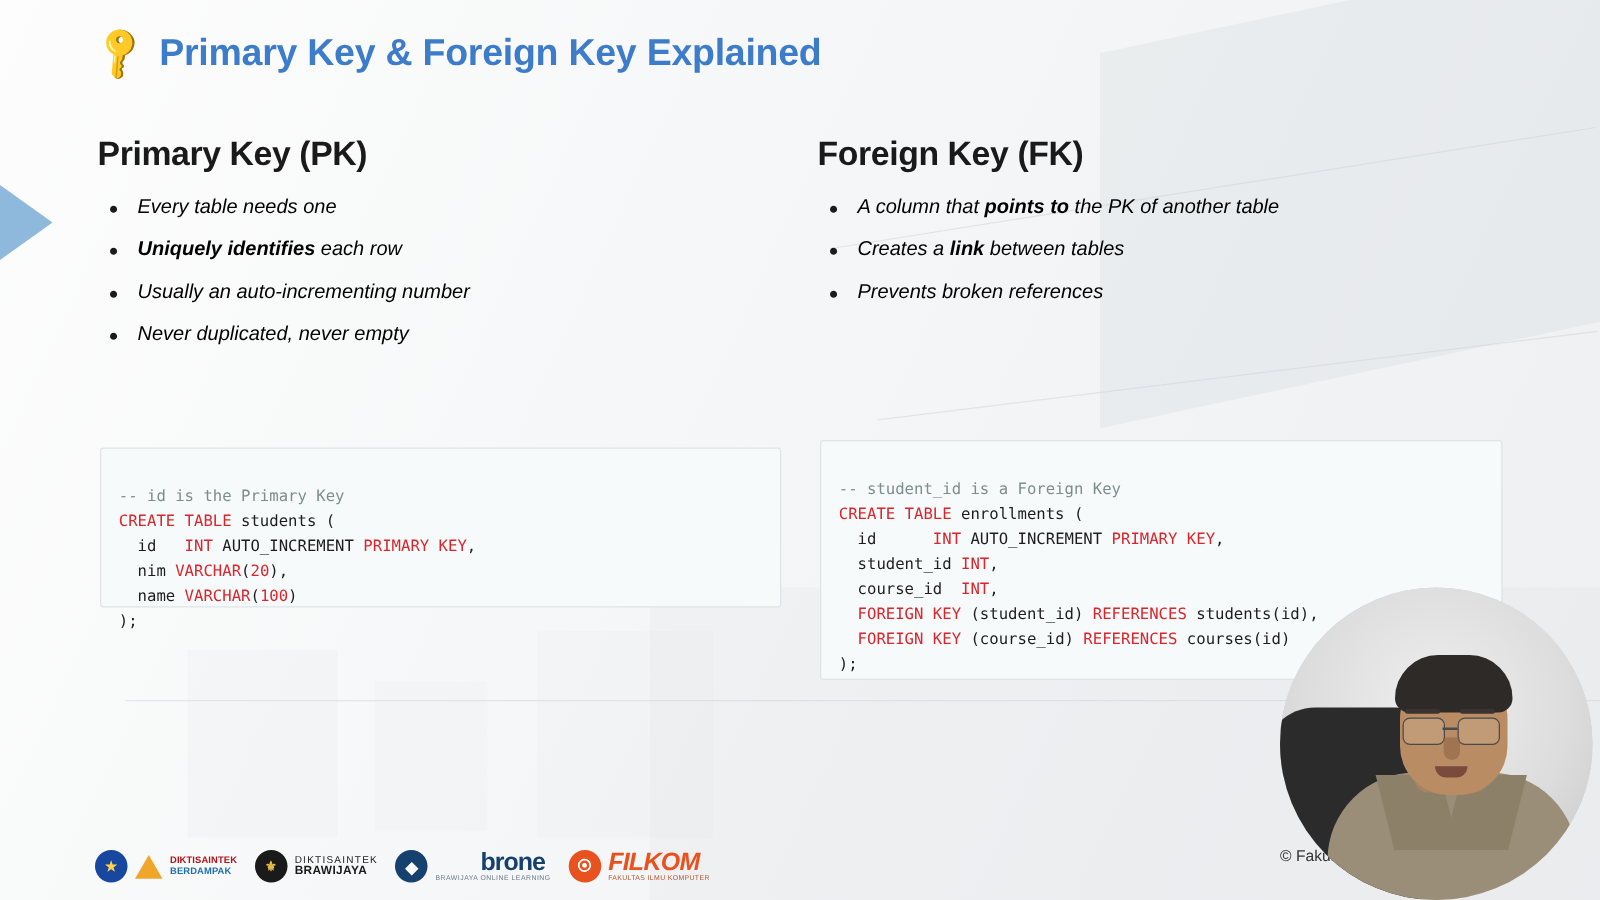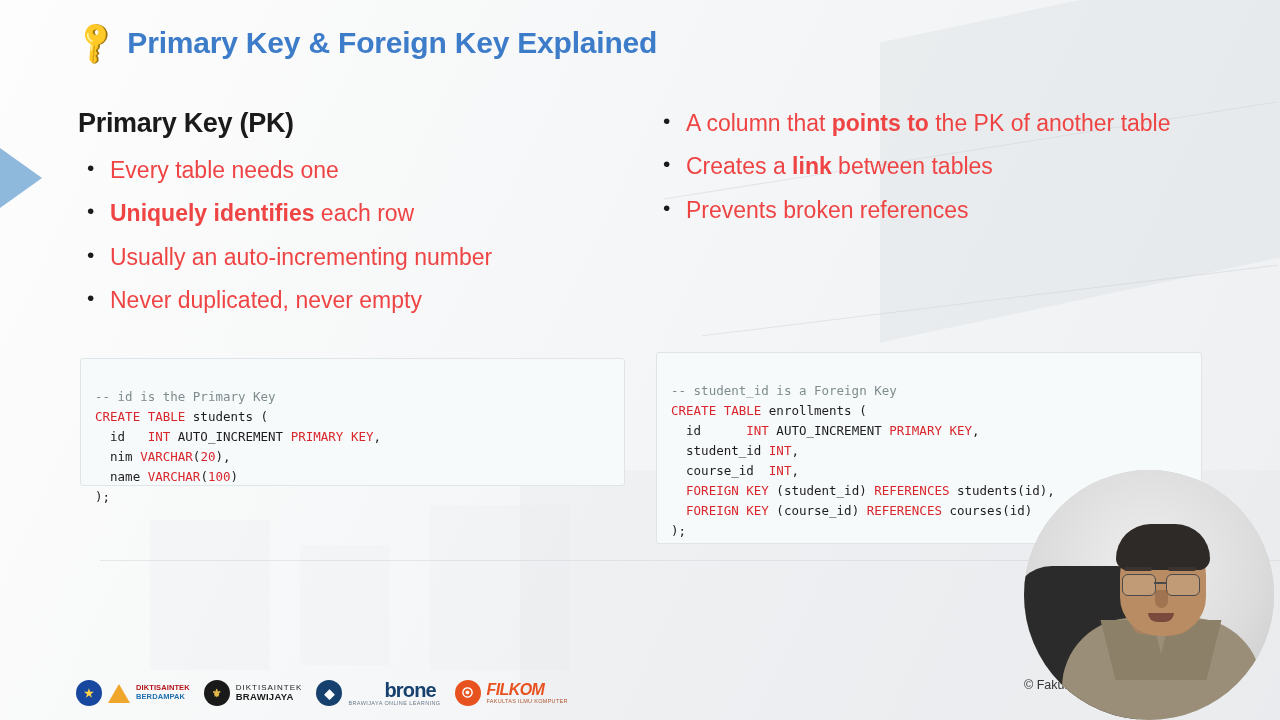--- a/index.html
+++ b/index.html
@@ -94,24 +94,25 @@
   }
 
   ul.bullets {
     list-style: none;
     margin: 0;
     padding: 0;
   }
   ul.bullets li {
     position: relative;
     padding-left: 32px;
-    font-size: 23px;
-    color: #ef4444;
+    font-size: 16px;
+    color: #000000;
     line-height: 1.32;
     margin-bottom: 13px;
+    font-style: italic;
   }
   ul.bullets li::before {
     content: "\2022";
     position: absolute;
     left: 9px;
     top: -1px;
     font-size: 21px;
     color: #1b1b1b;
   }
   ul.bullets li b { font-weight: bold; }
@@ -196,21 +197,21 @@
     letter-spacing: -0.8px;
     line-height: 1;
     padding-left: 36px;
   }
   .logo-brone-sub {
     font-size: 5.5px;
     color: #6a7a88;
     letter-spacing: 0.4px;
   }
   .logo-filkom {
-    font-size: 16px;
+    font-size: 20px;
     font-weight: bold;
     font-style: italic;
     color: #e8521f;
     letter-spacing: -0.6px;
     line-height: 1;
   }
   .logo-filkom-sub {
     font-size: 5.5px;
     color: #b0562f;
     letter-spacing: 0.3px;
@@ -349,20 +350,21 @@
         <li><span>Every table needs one</span></li>
         <li><b>Uniquely identifies</b><span> each row</span></li>
         <li><span>Usually an auto-incrementing number</span></li>
         <li><span>Never duplicated, never empty</span></li>
       </ul>
   </div>
 
   <div class="codebox" id="code-left"><div><span class="c-com">-- id is the Primary Key</span></div><div><span class="c-kw">CREATE TABLE</span><span class="c-pl"> students (</span></div><div><span class="c-pl">  id   </span><span class="c-ty">INT</span><span class="c-pl"> AUTO_INCREMENT </span><span class="c-kw">PRIMARY KEY</span><span class="c-pl">,</span></div><div><span class="c-pl">  nim </span><span class="c-ty">VARCHAR</span><span class="c-pl">(</span><span class="c-num">20</span><span class="c-pl">),</span></div><div><span class="c-pl">  name </span><span class="c-ty">VARCHAR</span><span class="c-pl">(</span><span class="c-num">100</span><span class="c-pl">)</span></div><div><span class="c-pl">);</span></div></div>
 
   <div class="col col-right">
+    <h2 class="col-title">Foreign Key (FK)</h2>
     <ul class="bullets" id="right-bullets">
         <li><span>A column that </span><b>points to</b><span> the PK of another table</span></li>
         <li><span>Creates a </span><b>link</b><span> between tables</span></li>
         <li><span>Prevents broken references</span></li>
       </ul>
   </div>
 
   <div class="codebox" id="code-right"><div><span class="c-com">-- student_id is a Foreign Key</span></div><div><span class="c-kw">CREATE TABLE</span><span class="c-pl"> enrollments (</span></div><div><span class="c-pl">  id      </span><span class="c-ty">INT</span><span class="c-pl"> AUTO_INCREMENT </span><span class="c-kw">PRIMARY KEY</span><span class="c-pl">,</span></div><div><span class="c-pl">  student_id </span><span class="c-ty">INT</span><span class="c-pl">,</span></div><div><span class="c-pl">  course_id  </span><span class="c-ty">INT</span><span class="c-pl">,</span></div><div><span class="c-kw">  FOREIGN KEY</span><span class="c-pl"> (student_id) </span><span class="c-kw">REFERENCES</span><span class="c-pl"> students(id),</span></div><div><span class="c-kw">  FOREIGN KEY</span><span class="c-pl"> (course_id) </span><span class="c-kw">REFERENCES</span><span class="c-pl"> courses(id)</span></div><div><span class="c-pl">);</span></div></div>
 
   <div class="footer">

